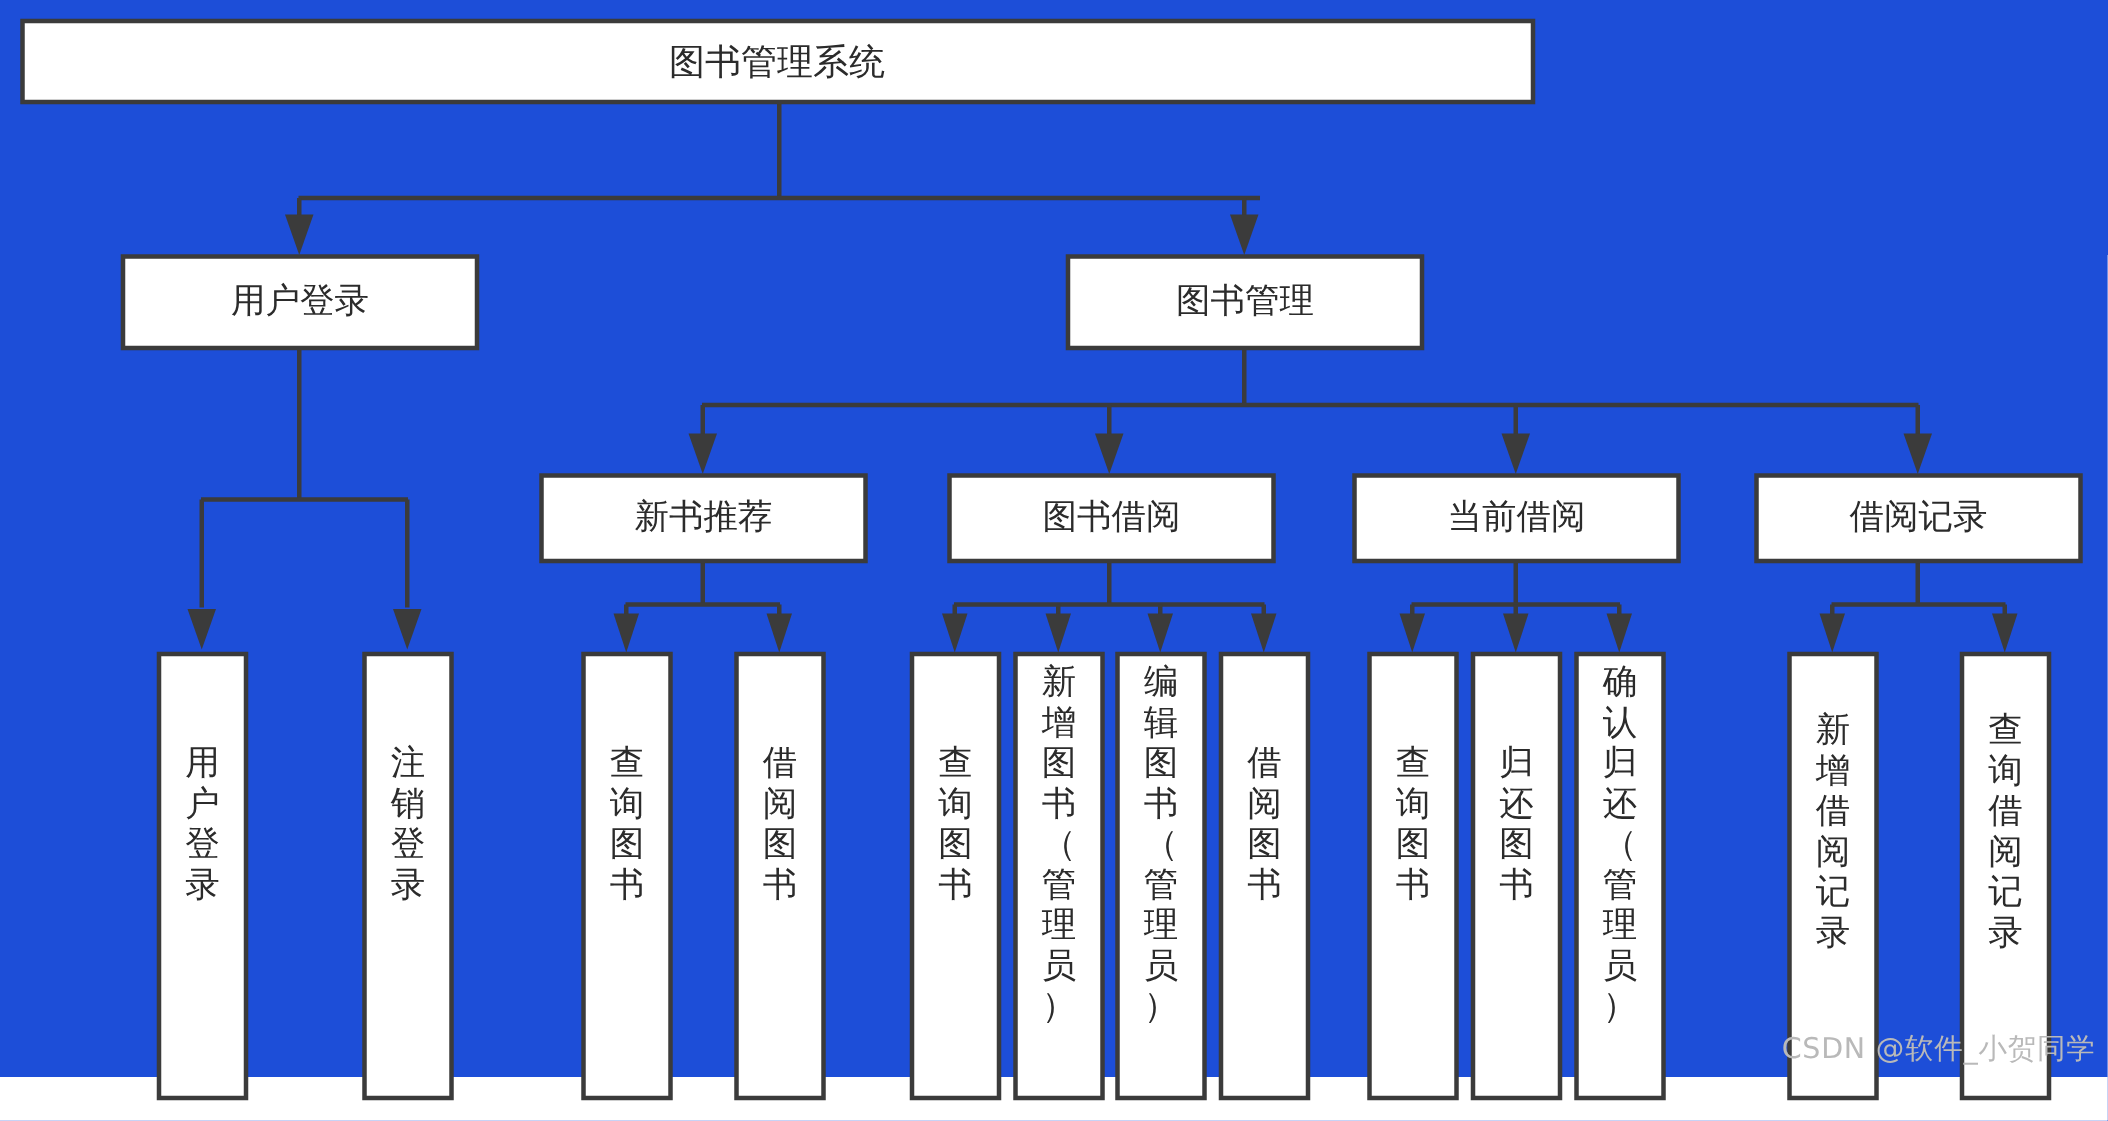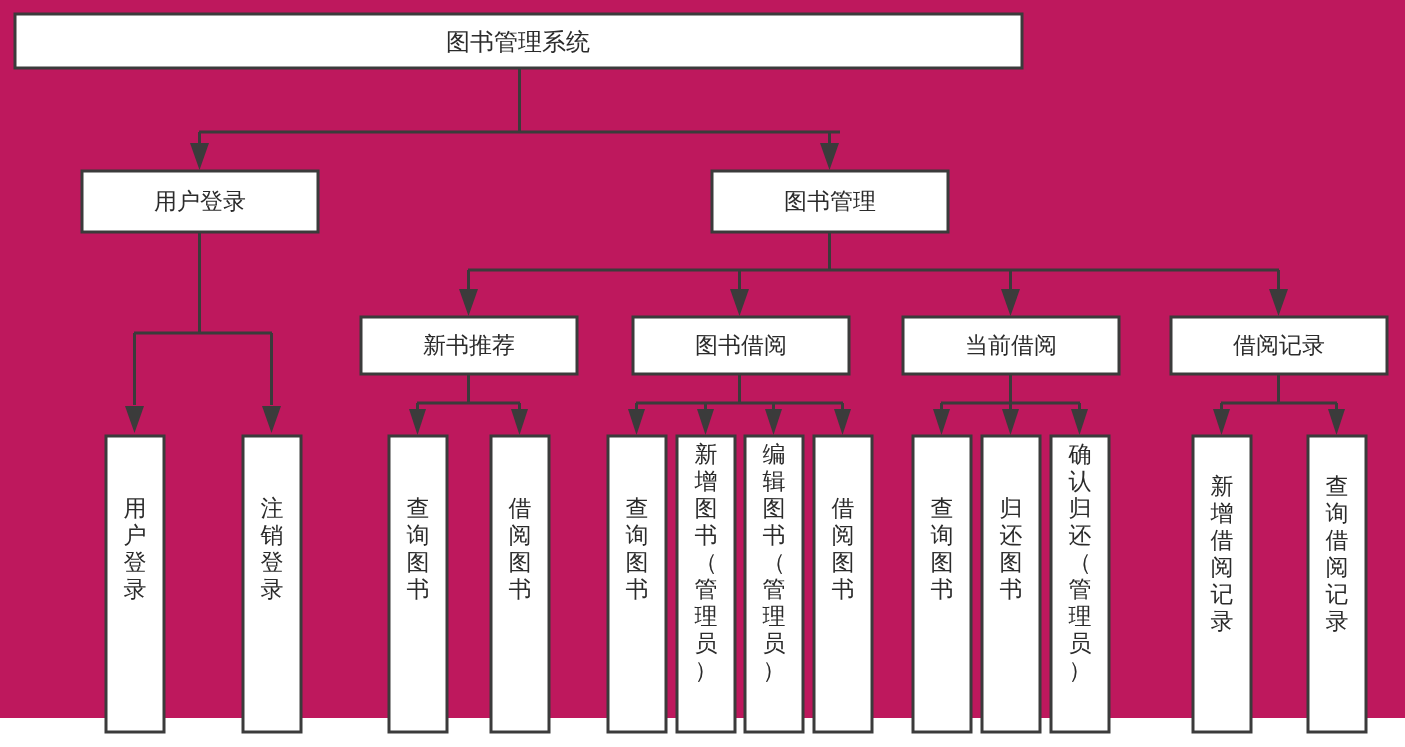--- a/index.html
+++ b/index.html
@@ -11,21 +11,21 @@
   body {
     width: 1405px;
     height: 747px;
     font-family: "DejaVu Sans", "Liberation Sans", sans-serif;
     overflow: hidden;
   }
   #diagram-root {
     position: relative;
     width: 1405px;
     height: 718px;
-    background: #be185d;
+    background: #1d4ed8;
   }
   svg#flowchart {
     position: absolute;
     left: 0;
     top: 0;
     width: 1405px;
     height: 747px;
     display: block;
   }
   .node-rect {
@@ -250,14 +250,15 @@
       <text class="vlabel" x="1222" y="494"><tspan x="1222" dy="0">新</tspan><tspan x="1222" dy="27">增</tspan><tspan x="1222" dy="27">借</tspan><tspan x="1222" dy="27">阅</tspan><tspan x="1222" dy="27">记</tspan><tspan x="1222" dy="27">录</tspan></text>
     </g>
 
     <g>
       <rect class="node-rect" x="1308" y="436" width="58" height="296"></rect>
       <text class="vlabel" x="1337" y="494"><tspan x="1337" dy="0">查</tspan><tspan x="1337" dy="27">询</tspan><tspan x="1337" dy="27">借</tspan><tspan x="1337" dy="27">阅</tspan><tspan x="1337" dy="27">记</tspan><tspan x="1337" dy="27">录</tspan></text>
     </g>
 
   </svg>
 
+  <div class="watermark">CSDN @软件_小贺同学</div>
 
 </div>
 
 </body></html>

